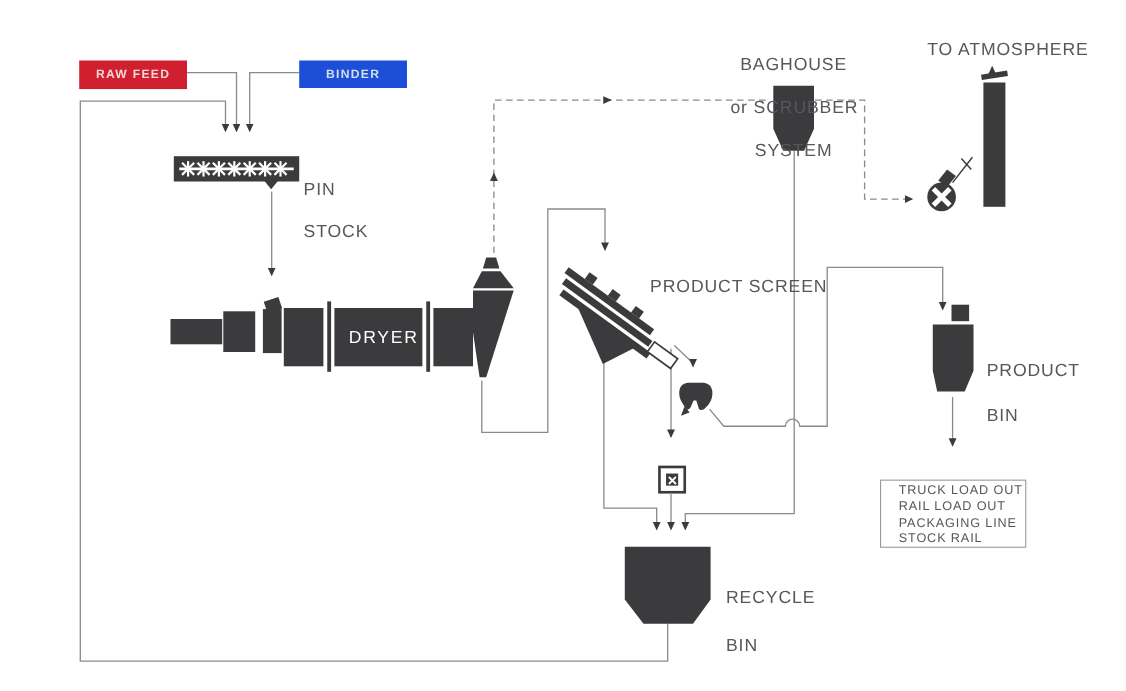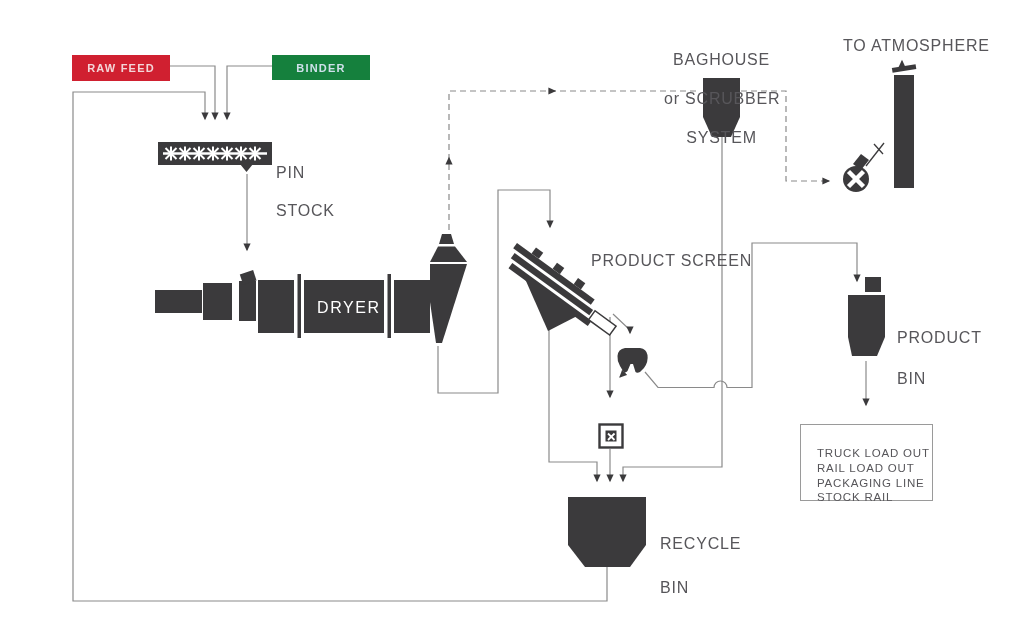--- a/index.html
+++ b/index.html
@@ -5,31 +5,31 @@
   html,body{margin:0;padding:0;background:#ffffff;}
   #canvas{position:relative;width:1024px;height:628px;background:#ffffff;overflow:hidden;
           font-family:"Liberation Sans",sans-serif;}
   #diagram-svg{position:absolute;left:0;top:0;}
   .lbl{position:absolute;font-size:16px;color:#57565a;letter-spacing:.8px;
        line-height:13.5px;white-space:pre;}
   .lbl.center{text-align:center;}
   .boxlbl{position:absolute;display:flex;align-items:center;justify-content:center;
           font-size:11px;font-weight:bold;letter-spacing:1.2px;}
   #raw-feed-box{left:72px;top:55px;width:98px;height:26px;background:#d02030;color:#f3d6d8;justify-content:center;}
-  #binder-box{left:272px;top:55px;width:98px;height:25px;background:#15803d;color:#cfe0ea;}
+  #binder-box{left:272px;top:55px;width:98px;height:25px;background:#1d4ed8;color:#cfe0ea;}
   #pin-mixer-lbl{left:276px;top:142px;line-height:12.5px;}
   #dryer-lbl{left:317px;top:301px;color:#ffffff;letter-spacing:1.6px;}
   #product-screen-lbl{left:591px;top:254px;}
   #baghouse-lbl{left:664px;top:27px;width:115px;line-height:13px;}
   #atmosphere-lbl{left:843px;top:39px;width:122px;}
   #product-bin-lbl{left:897px;top:304px;}
   #crushing-lbl{left:628px;top:423px;}
   #recycle-lbl{left:660px;top:508px;line-height:14.5px;}
-  #loadout-box{position:absolute;left:800px;top:424px;width:133px;height:77px;
-               border:1px solid #9a9a9a;box-sizing:border-box;padding:21px 0 0 16px;}
+  #loadout-box{position:absolute;left:800px;top:436px;width:133px;height:62px;
+               border:1px solid #9a9a9a;box-sizing:border-box;padding:2px 0 0 16px;}
   #loadout-box .lo-line{font-size:11.5px;color:#57565a;letter-spacing:.8px;line-height:14.8px;white-space:pre;}
 </style>
 </head>
 <body>
 
 <div id="canvas">
 
   <svg id="diagram-svg" width="1024" height="628" viewBox="0 0 1024 628">
     <defs>
       <marker id="arr" markerWidth="8" markerHeight="8" refX="5.5" refY="3" orient="auto">

